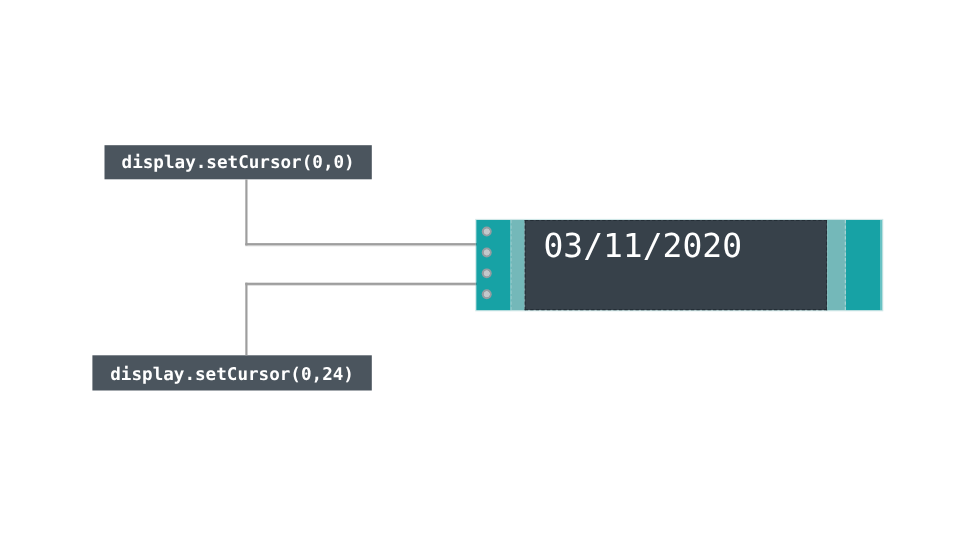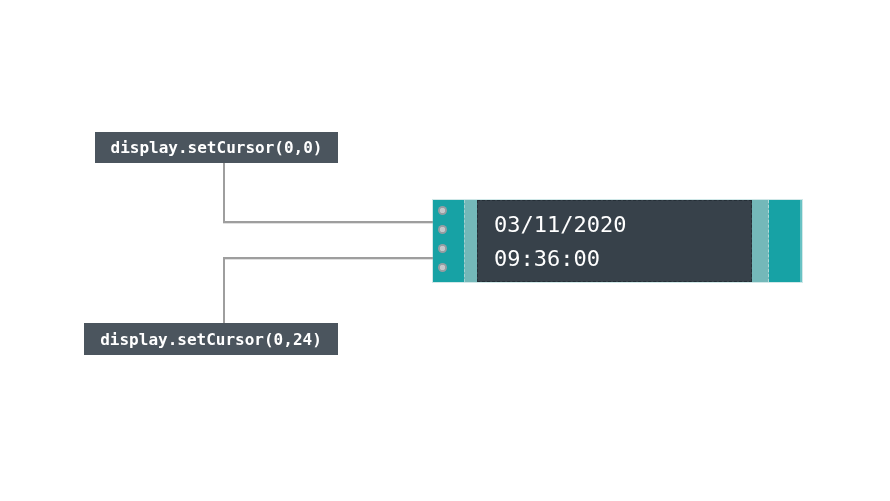--- a/index.html
+++ b/index.html
@@ -107,21 +107,21 @@
   }
   .edge-strip.left  { width: 13px; border-left: 1px dashed rgba(255,255,255,0.35); }
   .edge-strip.right { width: 17px; border-right: 1px dashed rgba(255,255,255,0.45); }
 
   .screen {
     flex: 1;
     background: var(--screen-bg);
     border: 1px dashed #242e36;
     color: var(--text);
     font-family: "DejaVu Sans Mono", "Liberation Mono", monospace;
-    font-size: 22px;
+    font-size: 30px;
     line-height: 34px;
     padding: 7px 0 0 16px;
     letter-spacing: 0;
     white-space: nowrap;
     overflow: hidden;
   }
 
   .end-strip {
     flex: none;
     width: 33px;
@@ -151,19 +151,18 @@
   <div class="module">
     <div class="pin-strip">
       <div class="pin-hole"></div>
       <div class="pin-hole"></div>
       <div class="pin-hole"></div>
       <div class="pin-hole"></div>
     </div>
     <div class="edge-strip left"></div>
     <div class="screen dotted-tex">
       <div>03/11/2020</div>
-      <div>09:36:00</div>
     </div>
     <div class="edge-strip right"></div>
     <div class="end-strip"></div>
   </div>
 
 </div>
 
 </body></html>

